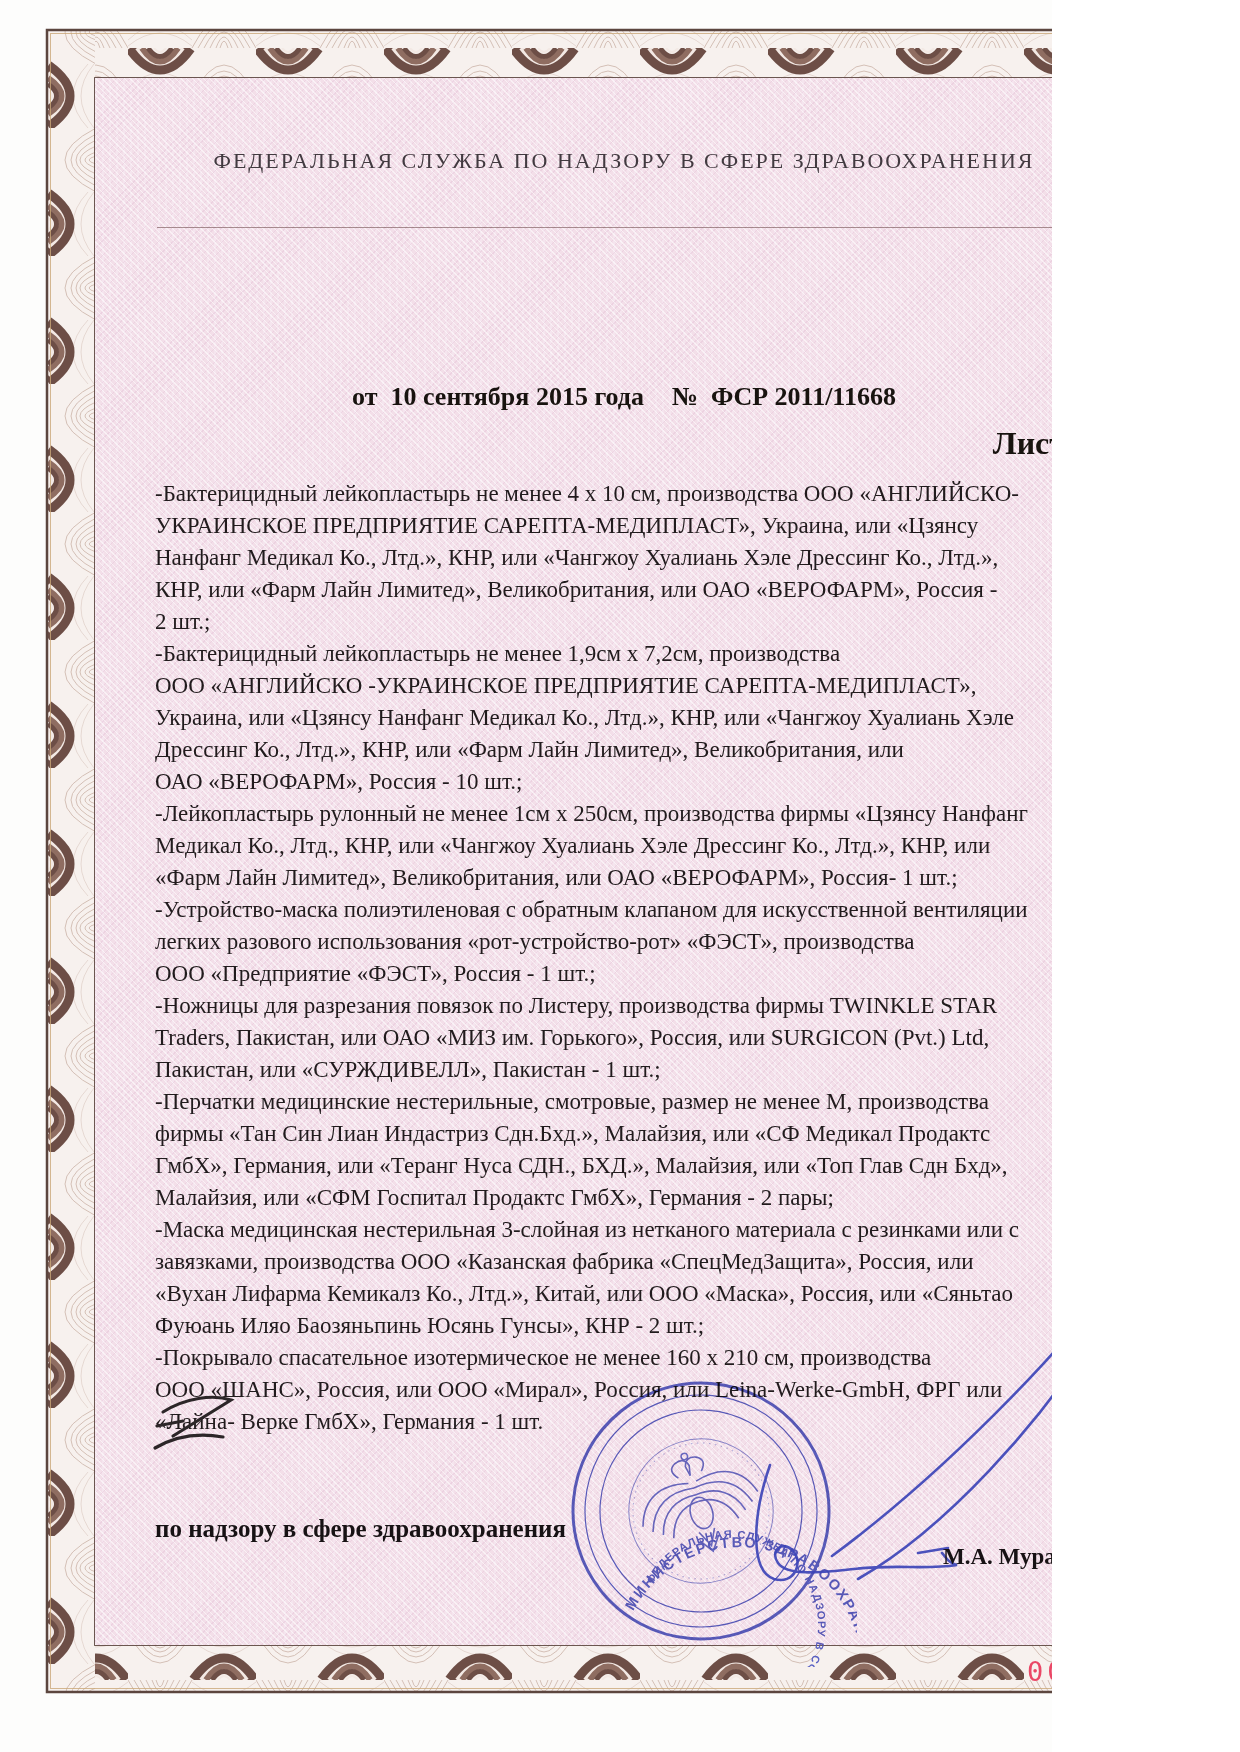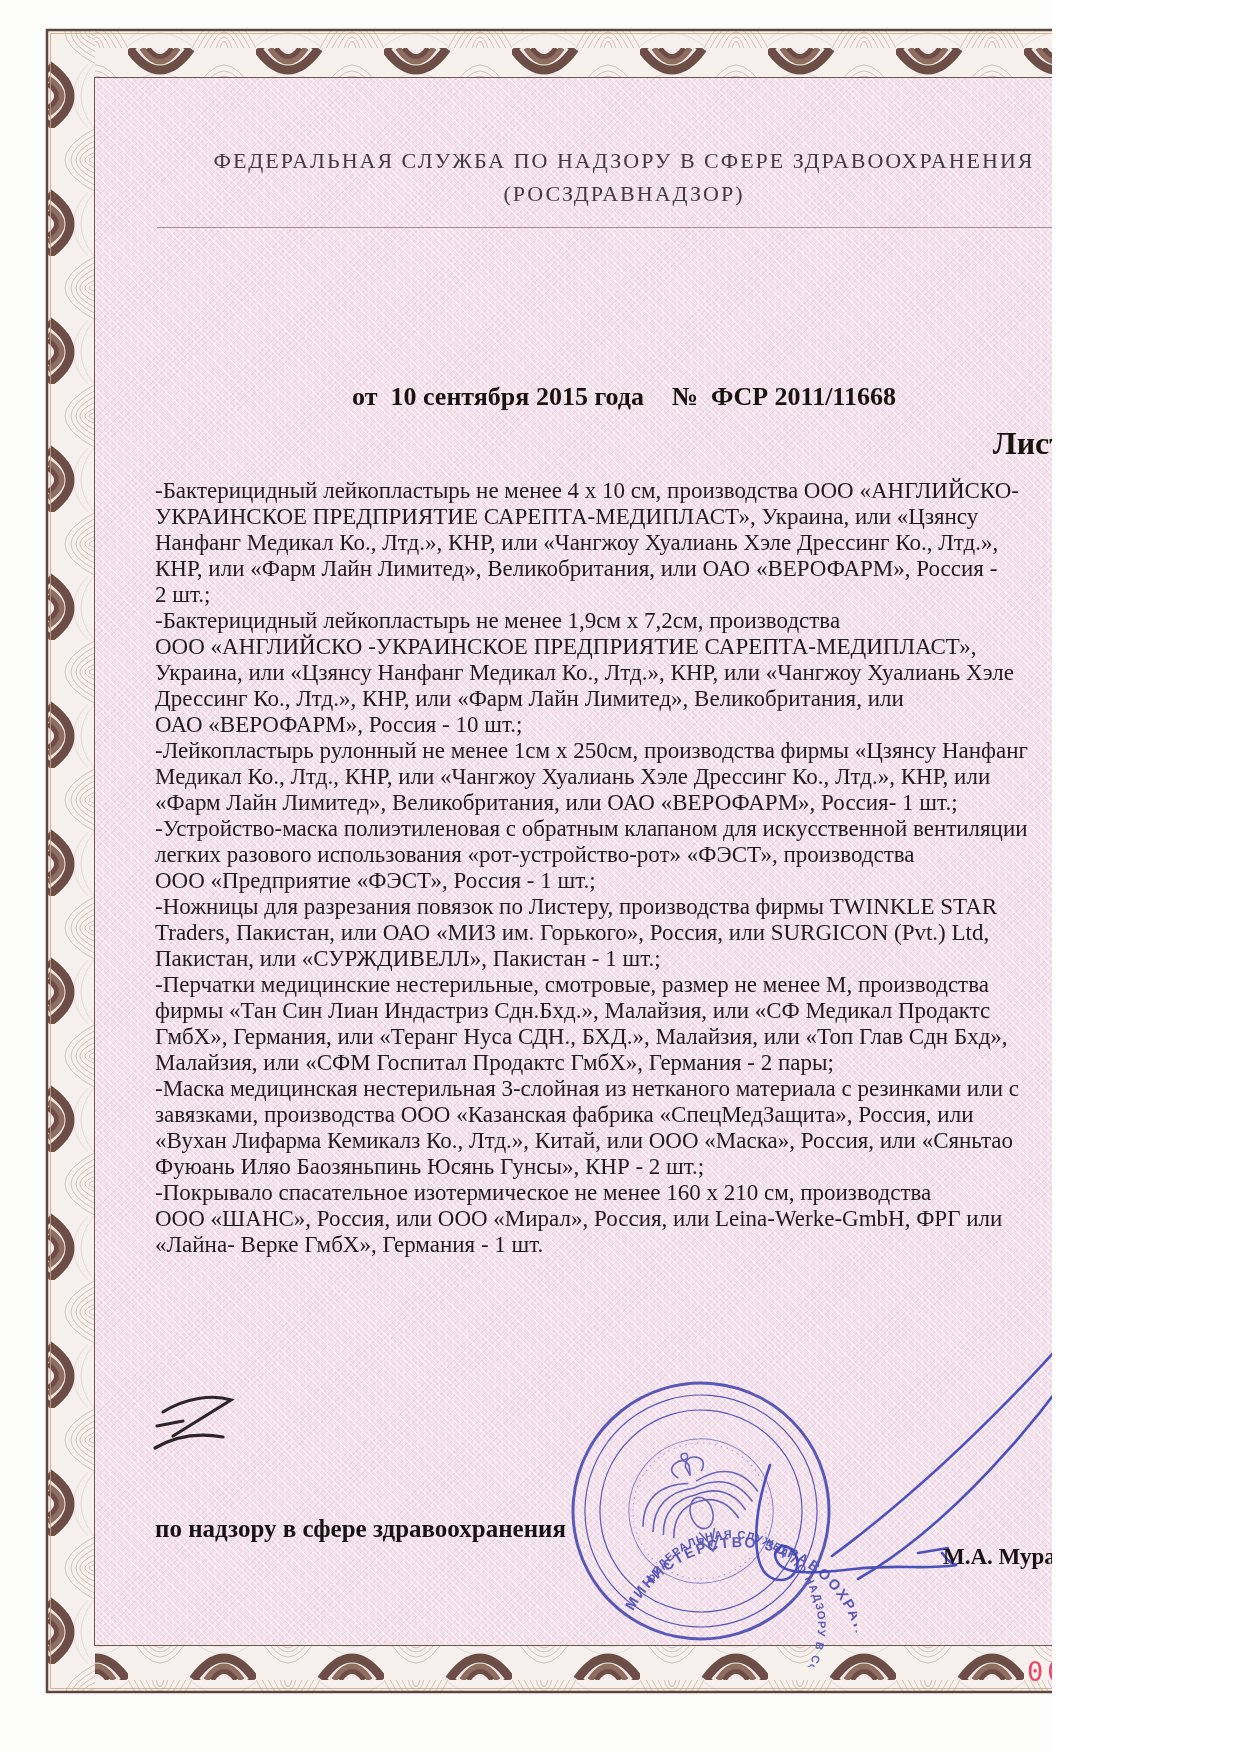--- a/index.html
+++ b/index.html
@@ -16,21 +16,21 @@
   .issuer{top:66px;left:0;right:0;text-align:center;color:#423a40;font-size:22px;line-height:33px;
           letter-spacing:2px;}
   .sep{top:149px;left:62px;right:62px;border-top:1.5px solid rgba(100,64,64,0.55);height:0;}
   .title-block{top:166px;left:0;right:0;text-align:center;color:#74403e;font-weight:bold;}
   .title-l1{font-size:37px;line-height:40px;letter-spacing:1px;margin-bottom:5px;}
   .title-l2{font-size:34px;line-height:37px;letter-spacing:2px;margin-bottom:8px;}
   .title-l3{font-size:34px;line-height:37px;letter-spacing:1px;}
   .dateline{top:304px;left:0;right:0;display:flex;justify-content:center;gap:28px;
             color:#18130f;font-weight:bold;font-size:26px;white-space:pre;}
   .sheet{top:347px;right:56px;color:#18130f;font-weight:bold;font-size:32px;white-space:pre;}
-  .bodytext{top:400px;left:60px;width:1002px;color:#211b1d;font-size:23px;line-height:26px;}
+  .bodytext{top:400px;left:60px;width:1002px;color:#211b1d;font-size:23px;line-height:32px;}
   .bodytext .para{white-space:pre-line;margin:0;}
   .role{top:1434px;left:60px;color:#171214;font-weight:bold;font-size:25px;line-height:33px;}
   .signer-name{top:1466px;left:848px;color:#171214;font-weight:bold;font-size:23px;}
   .serial{top:1542px;left:932px;color:#ea4766;font-family:"DejaVu Sans Mono", monospace;
           font-size:27px;letter-spacing:4px;margin-top:36px;}
   .zmark{left:52px;top:1306px;}
   .stamp{left:450px;top:1277px;mix-blend-mode:multiply;opacity:0.92;}
   .stamp text{font-family:"Liberation Sans", sans-serif;font-weight:bold;fill:#4d55c0;}
   .sig{left:595px;top:1185px;}
 </style>
@@ -80,21 +80,20 @@
     <rect x="1153" y="30" width="48" height="1662" fill="url(#bandR)"></rect>
     <rect x="47" y="30" width="1154" height="1662" fill="none" stroke="#5c463f" stroke-width="2.5"></rect>
     <rect x="50.5" y="33.5" width="1147" height="1655" fill="none" stroke="#c9a878" stroke-width="1" opacity="0.8"></rect>
     <rect x="95" y="78" width="1058" height="1567" fill="none" stroke="#5c463f" stroke-width="1.8"></rect>
   </svg>
 
   <div class="paper">
 
     <div class="abs issuer">
       <div>ФЕДЕРАЛЬНАЯ СЛУЖБА ПО НАДЗОРУ В СФЕРЕ ЗДРАВООХРАНЕНИЯ</div>
-      <div>(РОСЗДРАВНАДЗОР)</div>
     </div>
 
     <div class="abs sep"></div>
 
 
     <div class="abs dateline">
       <span>от  10 сентября 2015 года</span>
       <span>№  ФСР 2011/11668</span>
     </div>
 

